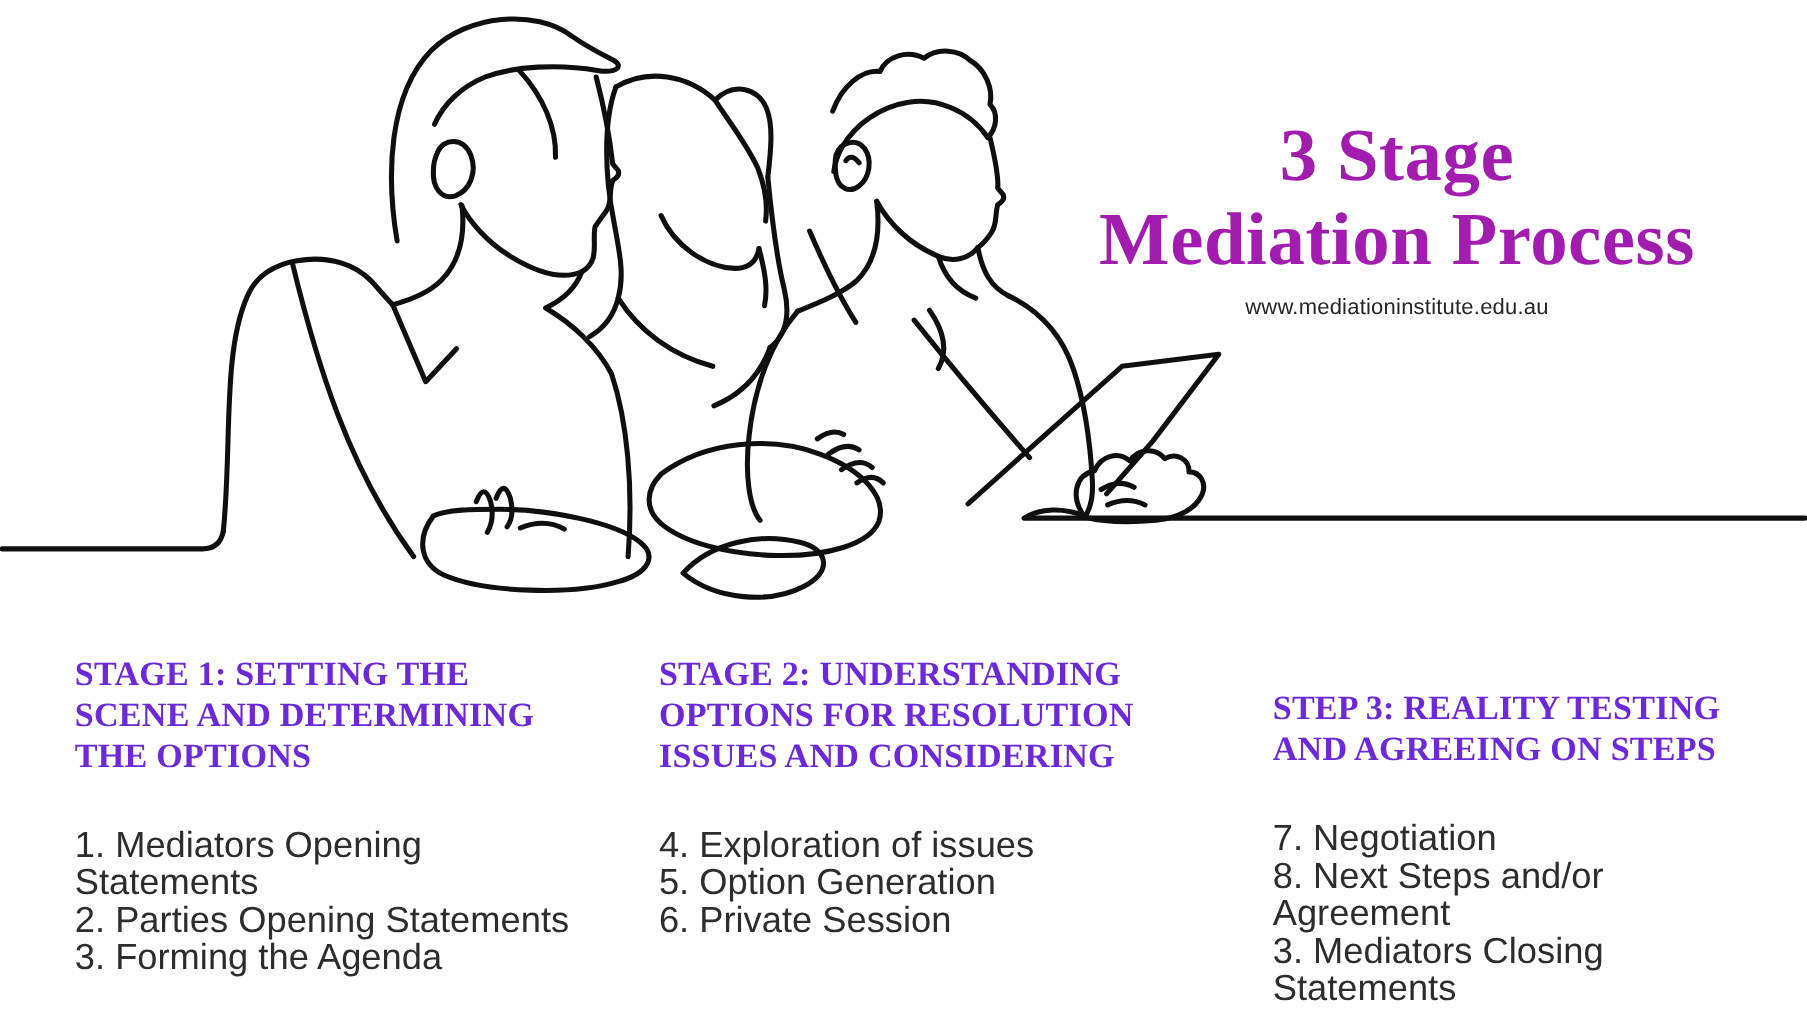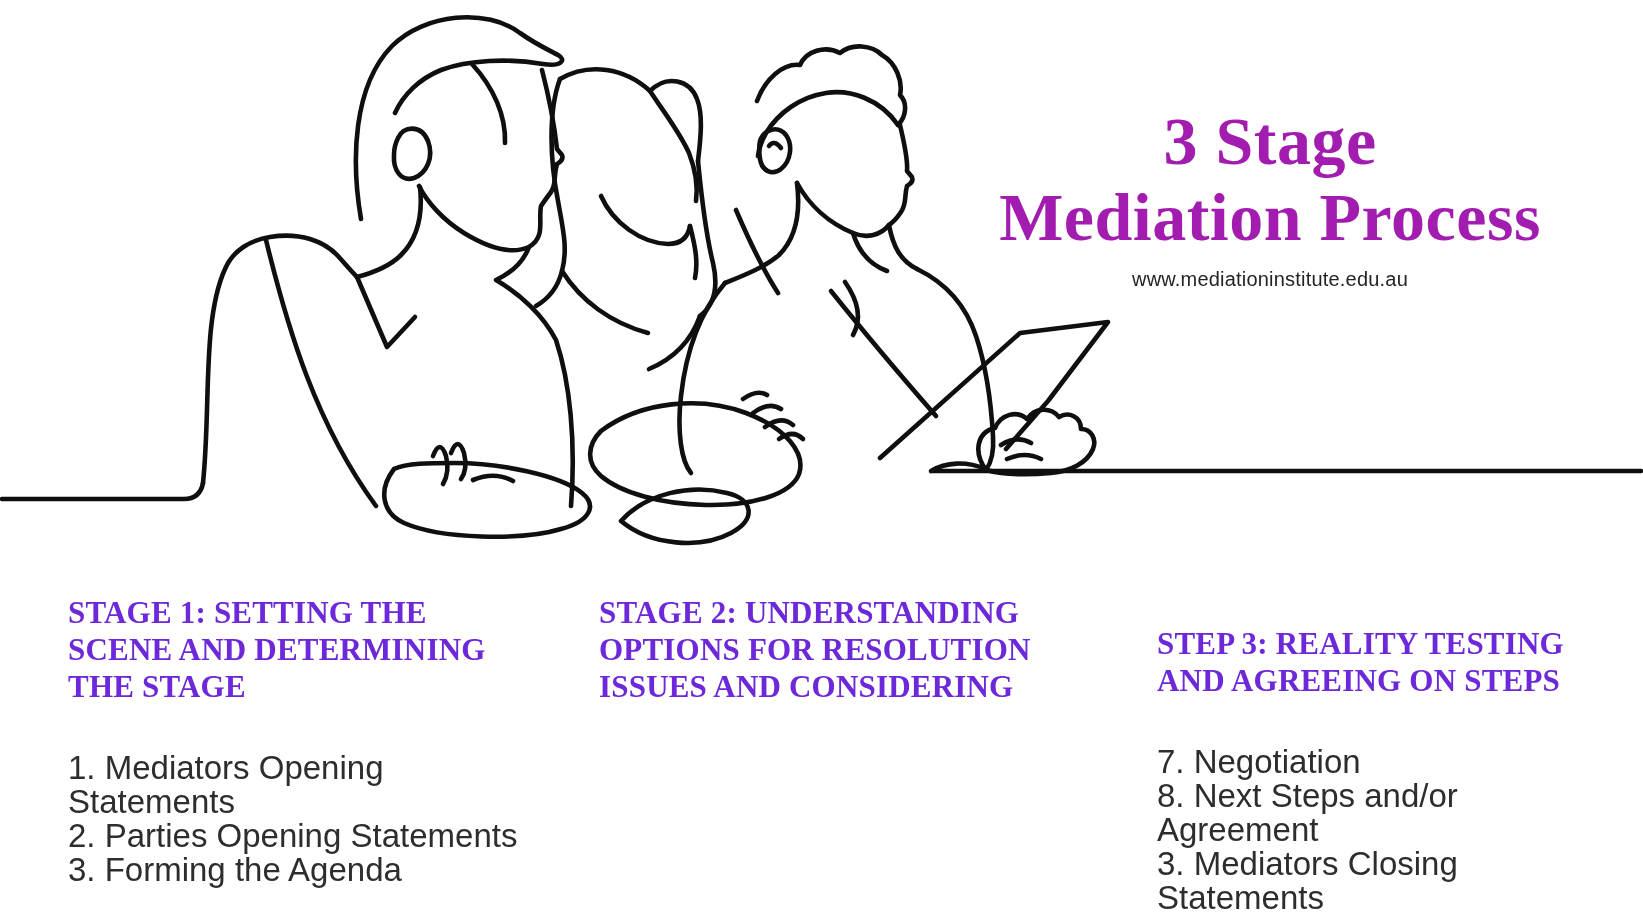--- a/index.html
+++ b/index.html
@@ -127,35 +127,40 @@
   <div class="title-block">
     <div class="title-line">3 Stage</div>
     <div class="title-line">Mediation Process</div>
     <div class="website">www.mediationinstitute.edu.au</div>
   </div>
 
   <div class="stage-col c1">
     <div class="stage-heading">
       <span>STAGE 1: SETTING THE</span>
       <span>SCENE AND DETERMINING</span>
-      <span>THE STAGE</span>
+      <span>THE OPTIONS</span>
     </div>
     <ul class="stage-items">
       <li>1. Mediators Opening Statements</li>
       <li>2. Parties Opening Statements</li>
       <li>3. Forming the Agenda</li>
     </ul>
   </div>
 
   <div class="stage-col c2">
     <div class="stage-heading">
       <span>STAGE 2: UNDERSTANDING</span>
       <span>OPTIONS FOR RESOLUTION</span>
       <span>ISSUES AND CONSIDERING</span>
     </div>
+    <ul class="stage-items">
+      <li>4. Exploration of issues</li>
+      <li>5. Option Generation</li>
+      <li>6. Private Session</li>
+    </ul>
   </div>
 
   <div class="stage-col c3">
     <div class="stage-heading">
       <span>STEP 3: REALITY TESTING</span>
       <span>AND AGREEING ON STEPS</span>
     </div>
     <ul class="stage-items">
       <li>7. Negotiation</li>
       <li>8. Next Steps and/or Agreement</li>

